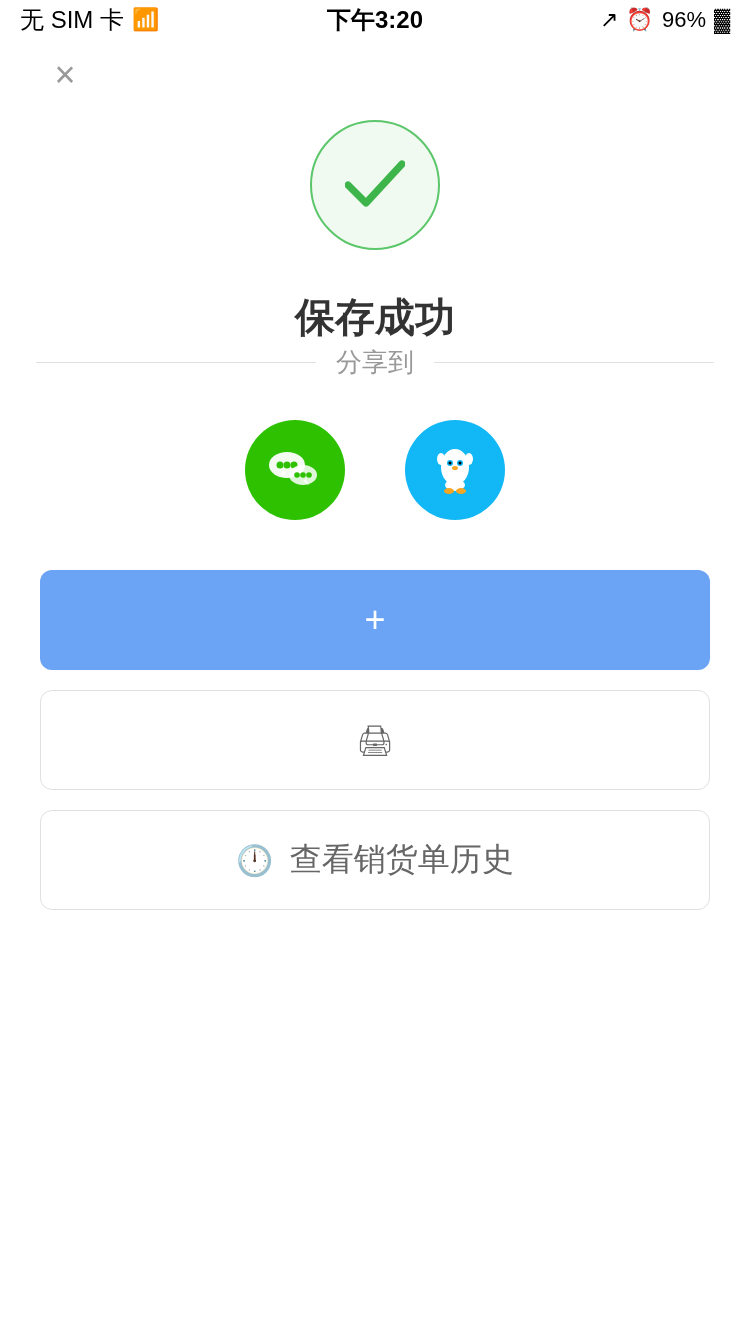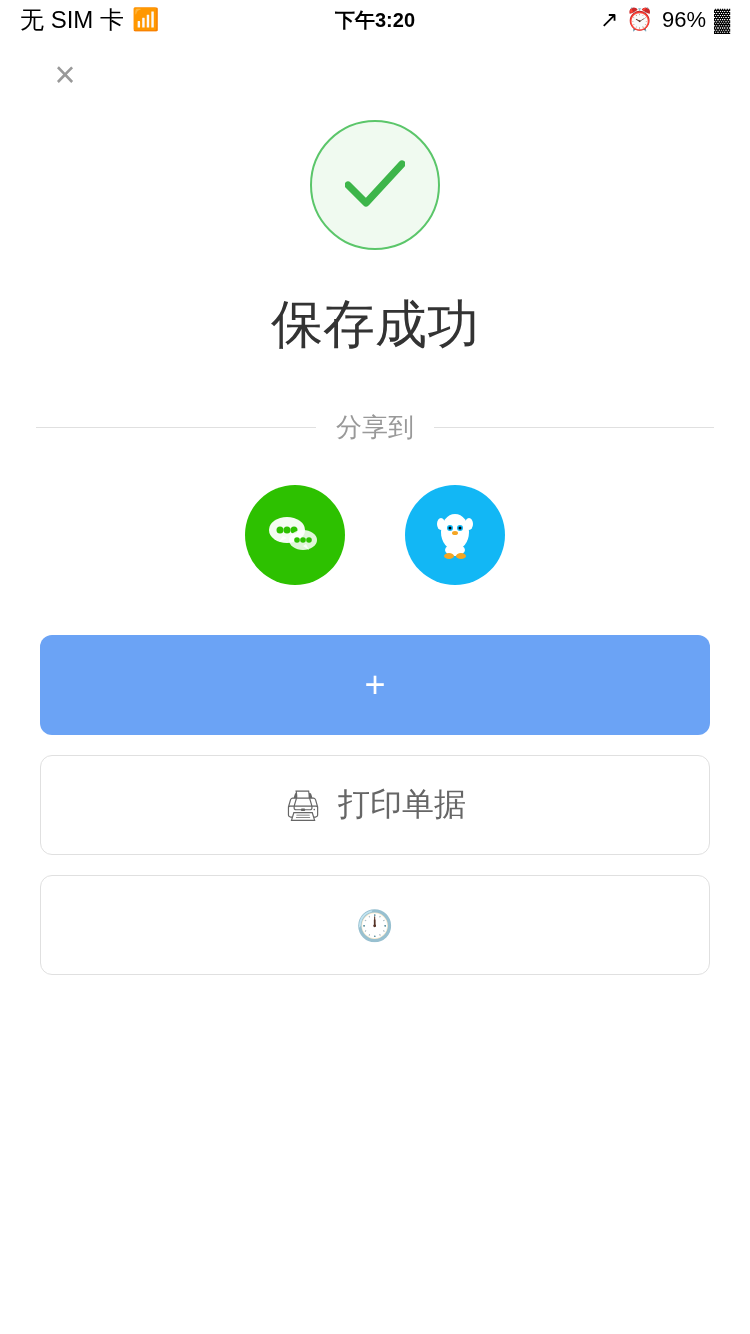--- a/index.html
+++ b/index.html
@@ -36,21 +36,21 @@
       font-size: 24px;
       font-weight: 500;
       color: #000;
     }
 
     .wifi-icon {
       font-size: 22px;
     }
 
     .status-center {
-      font-size: 20px;
+      font-size: 24px;
       font-weight: 600;
       color: #000;
       position: absolute;
       left: 50%;
       transform: translateX(-50%);
     }
 
     .status-right {
       display: flex;
       align-items: center;
@@ -96,24 +96,23 @@
       border-radius: 50%;
       background: #f0faf0;
       border: 2px solid #5bc66a;
       display: flex;
       align-items: center;
       justify-content: center;
       margin-bottom: 40px;
     }
 
     .success-title {
-      font-size: 52px;
+      font-size: 40px;
       color: #333;
-      font-weight: 400;
-      margin-bottom: 50px;
+      font-weight: 700;
     }
 
     
     .share-section {
       width: 100%;
       padding: 0 36px;
       margin-bottom: 50px;
     }
 
     .share-divider {
@@ -305,20 +304,20 @@
     </div>
   </div>
 
   <div class="action-buttons">
     <button class="btn-primary">
       <span class="btn-icon-plus">+</span>
     </button>
 
     <button class="btn-secondary">
       <span class="btn-icon">🖨</span>
-      <span>打印单据</span>
     </button>
 
     <button class="btn-secondary">
       <span class="btn-icon">🕛</span>
+      <span>查看销货单历史</span>
     </button>
   </div>
 </div>
 
 </body></html>

